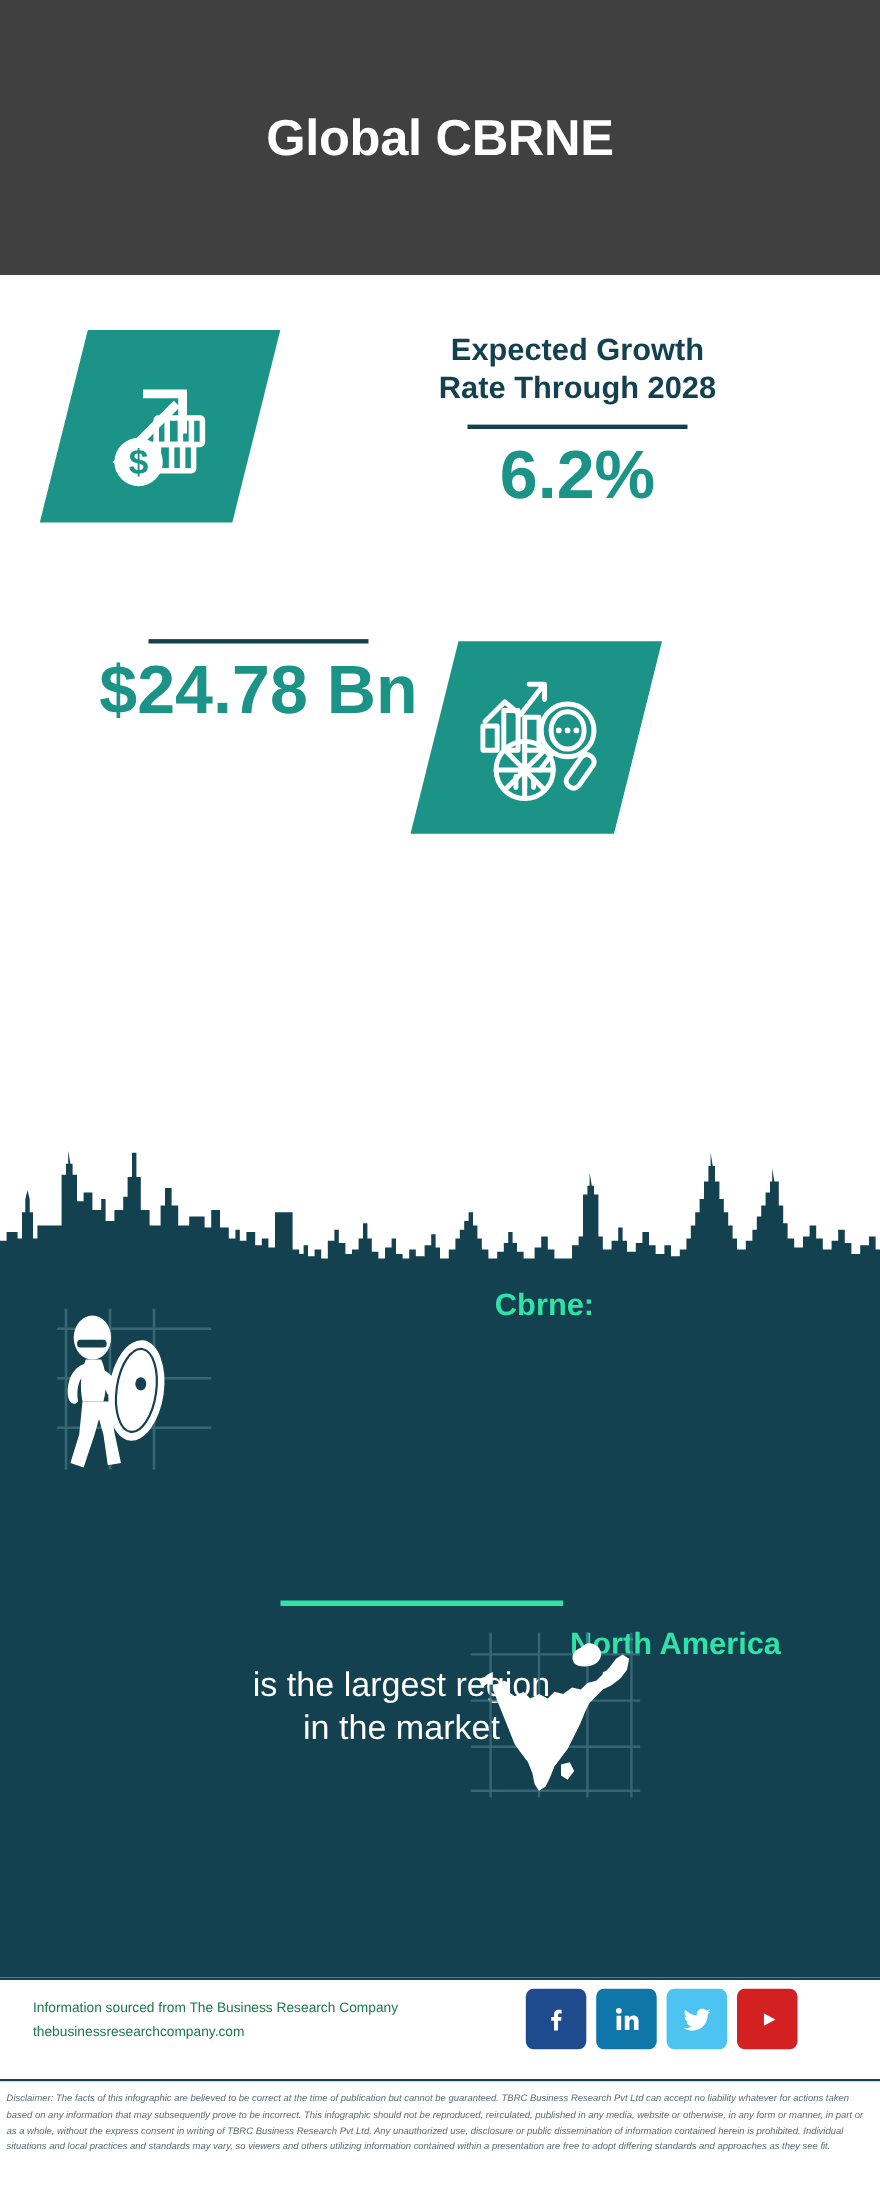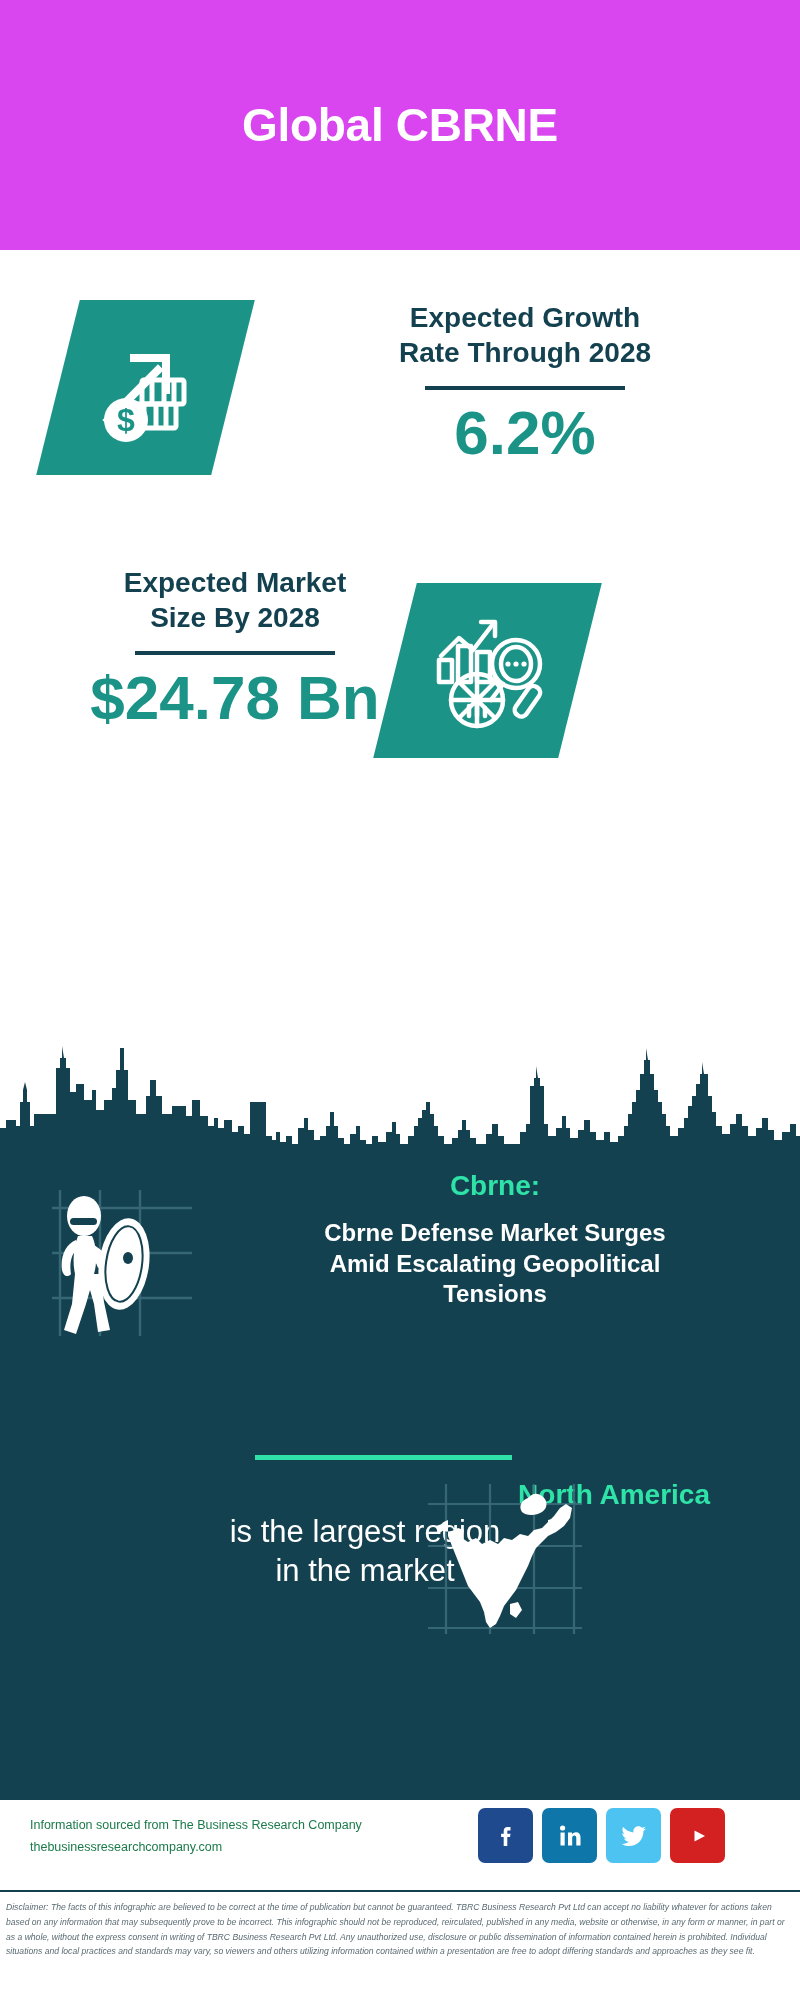--- a/index.html
+++ b/index.html
@@ -6,21 +6,21 @@
   html,body { background:#ffffff; }
   body {
     width:800px; height:2000px; position:relative; overflow:hidden;
     font-family:"Liberation Sans", sans-serif;
     background:#ffffff;
   }
 
   
   .header {
     position:absolute; left:0; top:0; width:800px; height:250px;
-    background:#d946ef;
+    background:#404040;
     display:flex; align-items:center; justify-content:center;
   }
   .header-title {
     color:#ffffff; font-size:46px; font-weight:bold; line-height:1.18;
     text-align:center; letter-spacing:-0.3px; width:660px;
   }
 
   
   .white-band {
     position:absolute; left:0; top:250px; width:800px; height:920px;
@@ -175,24 +175,20 @@
 <div class="stat1-text">
   <div class="stat-label">
     <div>Expected Growth</div>
     <div>Rate Through 2028</div>
   </div>
   <div class="stat-rule"></div>
   <div class="stat-value">6.2%</div>
 </div>
 
 <div class="stat2-text">
-  <div class="stat-label">
-    <div>Expected Market</div>
-    <div>Size By 2028</div>
-  </div>
   <div class="stat-rule"></div>
   <div class="stat-value">$24.78 Bn</div>
 </div>
 
 <div class="para stat2-icon">
   <div class="para-inner">
     <svg width="125" height="125" viewBox="0 0 125 125">
       <g stroke="#ffffff" fill="none" stroke-width="4.5" stroke-linecap="round" stroke-linejoin="round">
 
         <polyline points="16,48 34,30 48,42 68,16"></polyline>
@@ -254,25 +250,20 @@
       <path d="M33 96 L30 126 L22 152 L34 156 L44 126 L48 112 L52 126 L56 154 L68 152 L62 124 L58 96 Z"></path>
       <ellipse cx="82" cy="86" rx="25" ry="46" transform="rotate(8 82 86)"></ellipse>
     </g>
     <ellipse cx="86" cy="80" rx="5" ry="6" fill="#14414f"></ellipse>
     <ellipse cx="82" cy="86" rx="18" ry="38" transform="rotate(8 82 86)" fill="none" stroke="#14414f" stroke-width="2"></ellipse>
   </svg>
 </div>
 
 <div class="driver-text">
   <div class="driver-heading">Cbrne:</div>
-  <div class="driver-body">
-    <div>Cbrne Defense Market Surges</div>
-    <div>Amid Escalating Geopolitical</div>
-    <div>Tensions</div>
-  </div>
 </div>
 
 <div class="mint-divider"></div>
 
 <div class="region-text">
   <div class="region-name">North America</div>
   <div class="region-sub">
     <div>is the largest region</div>
     <div>in the market</div>
   </div>

